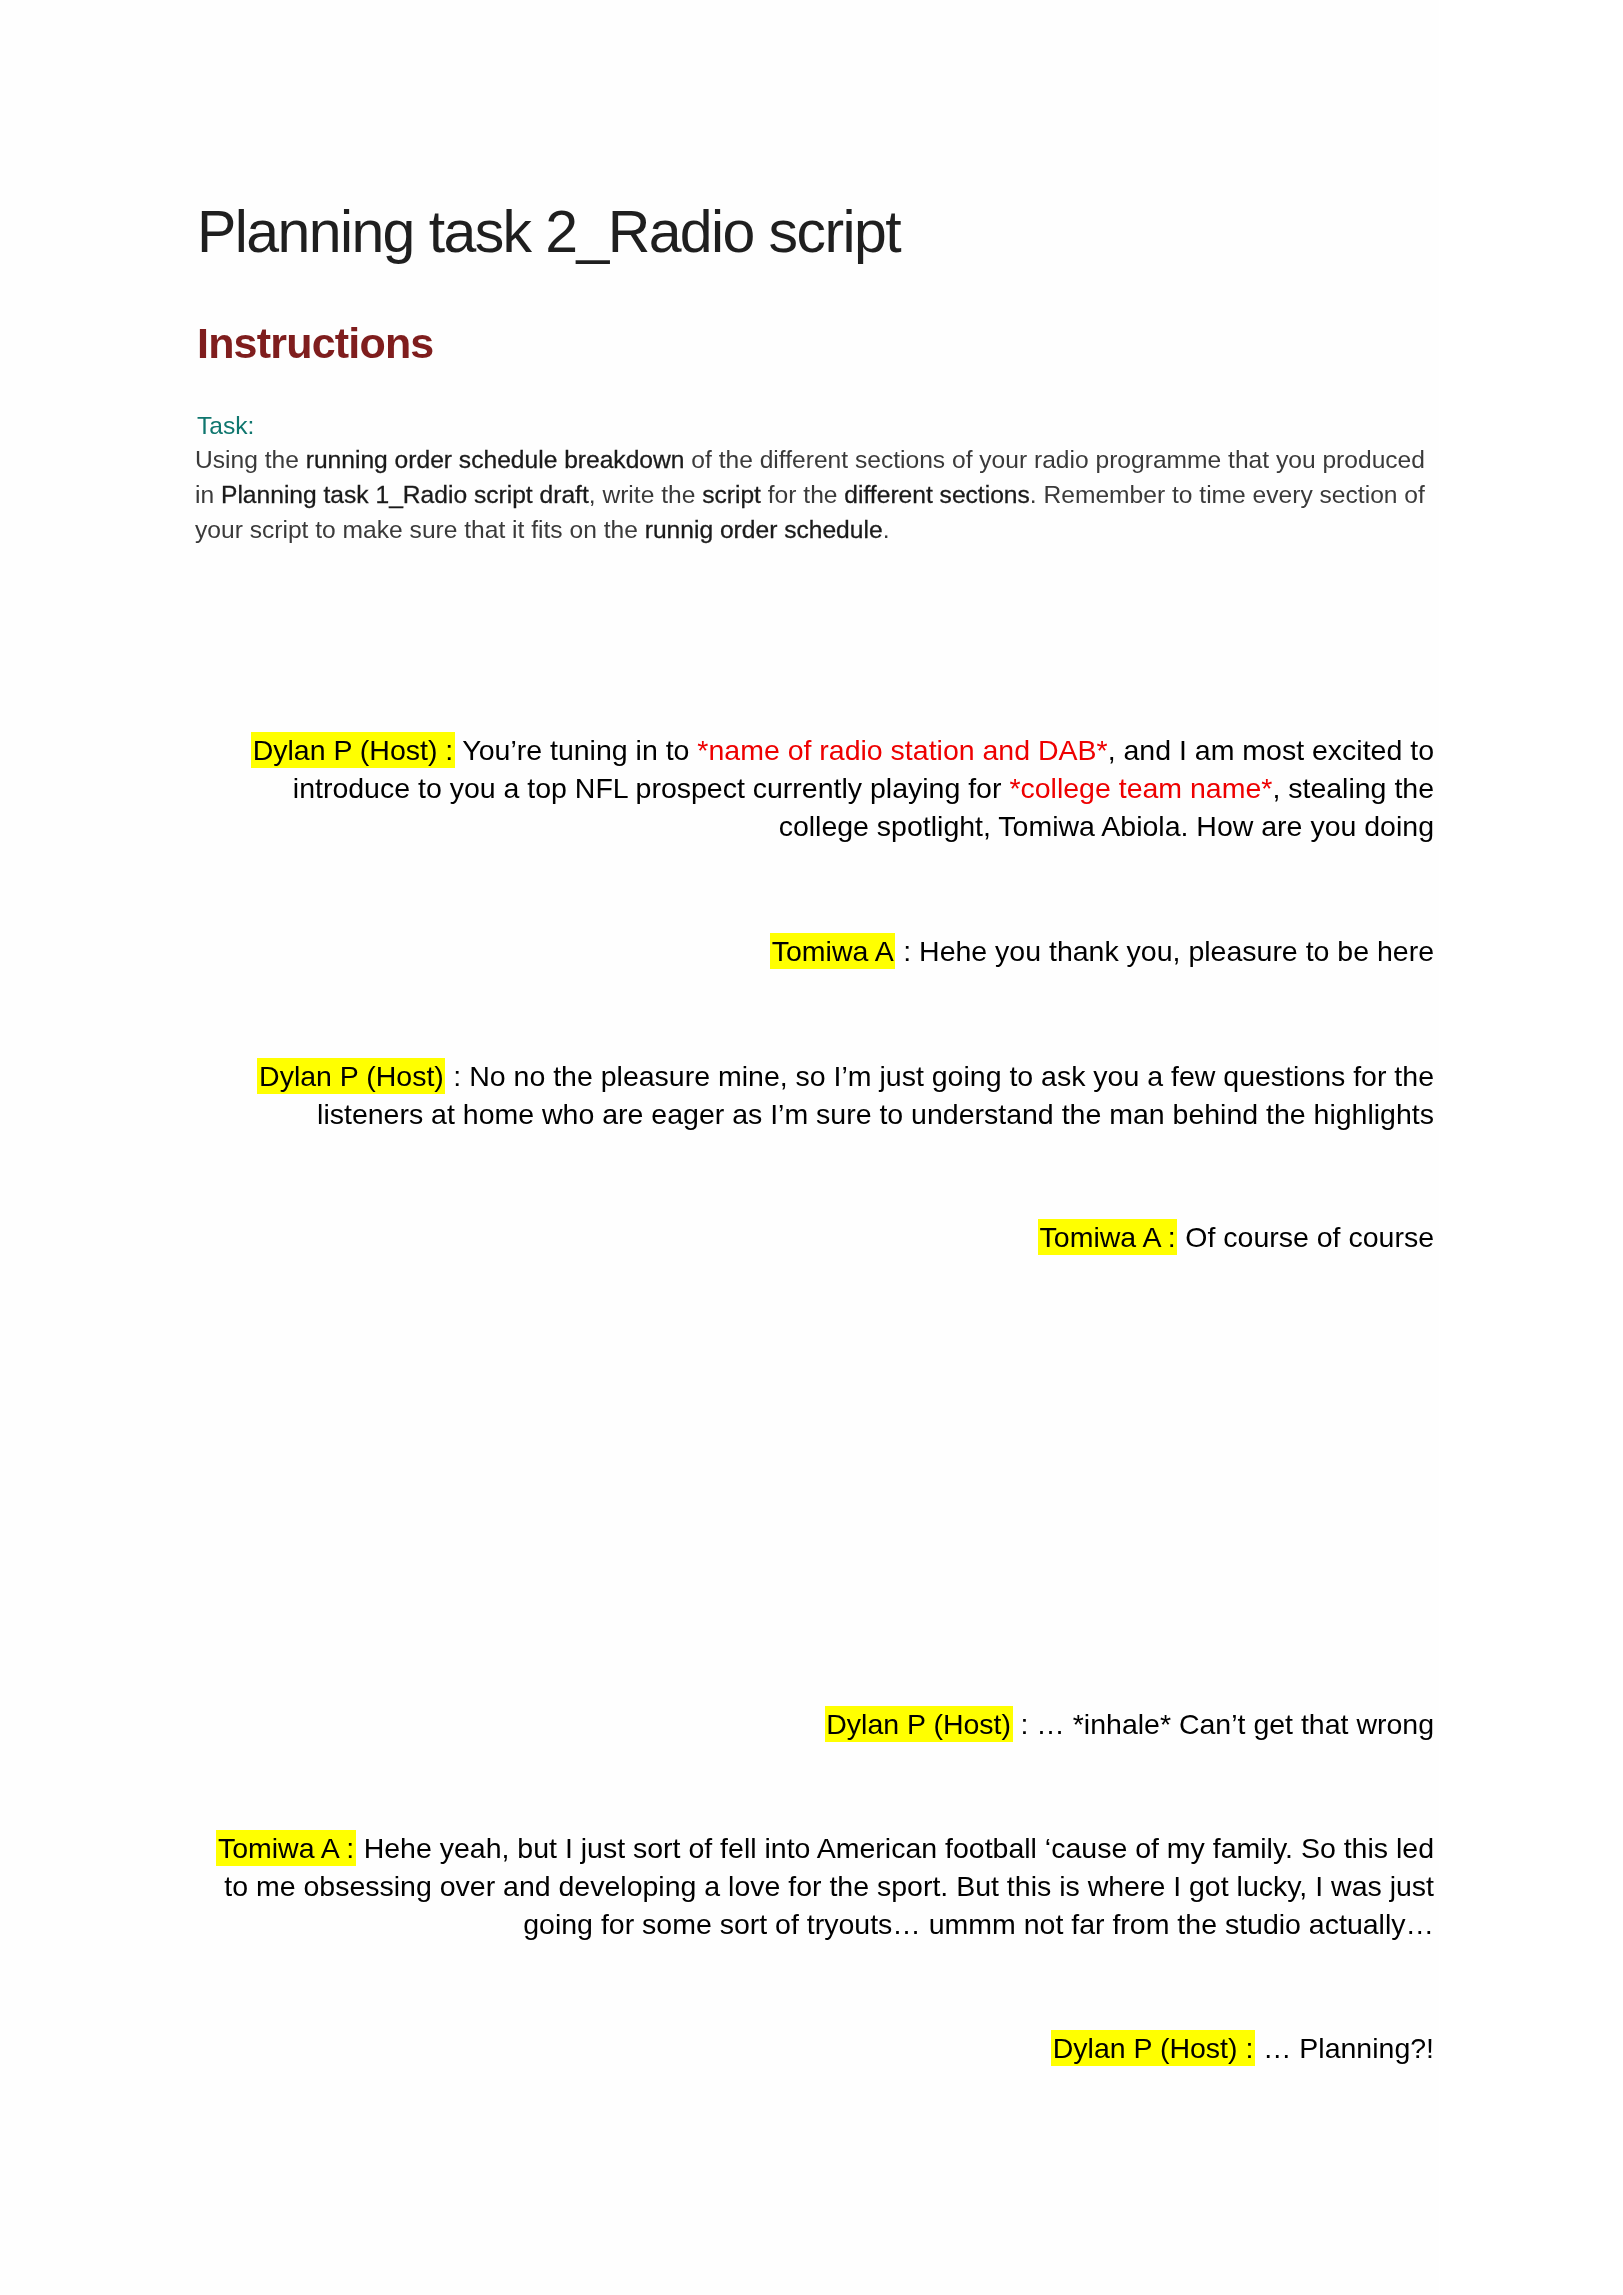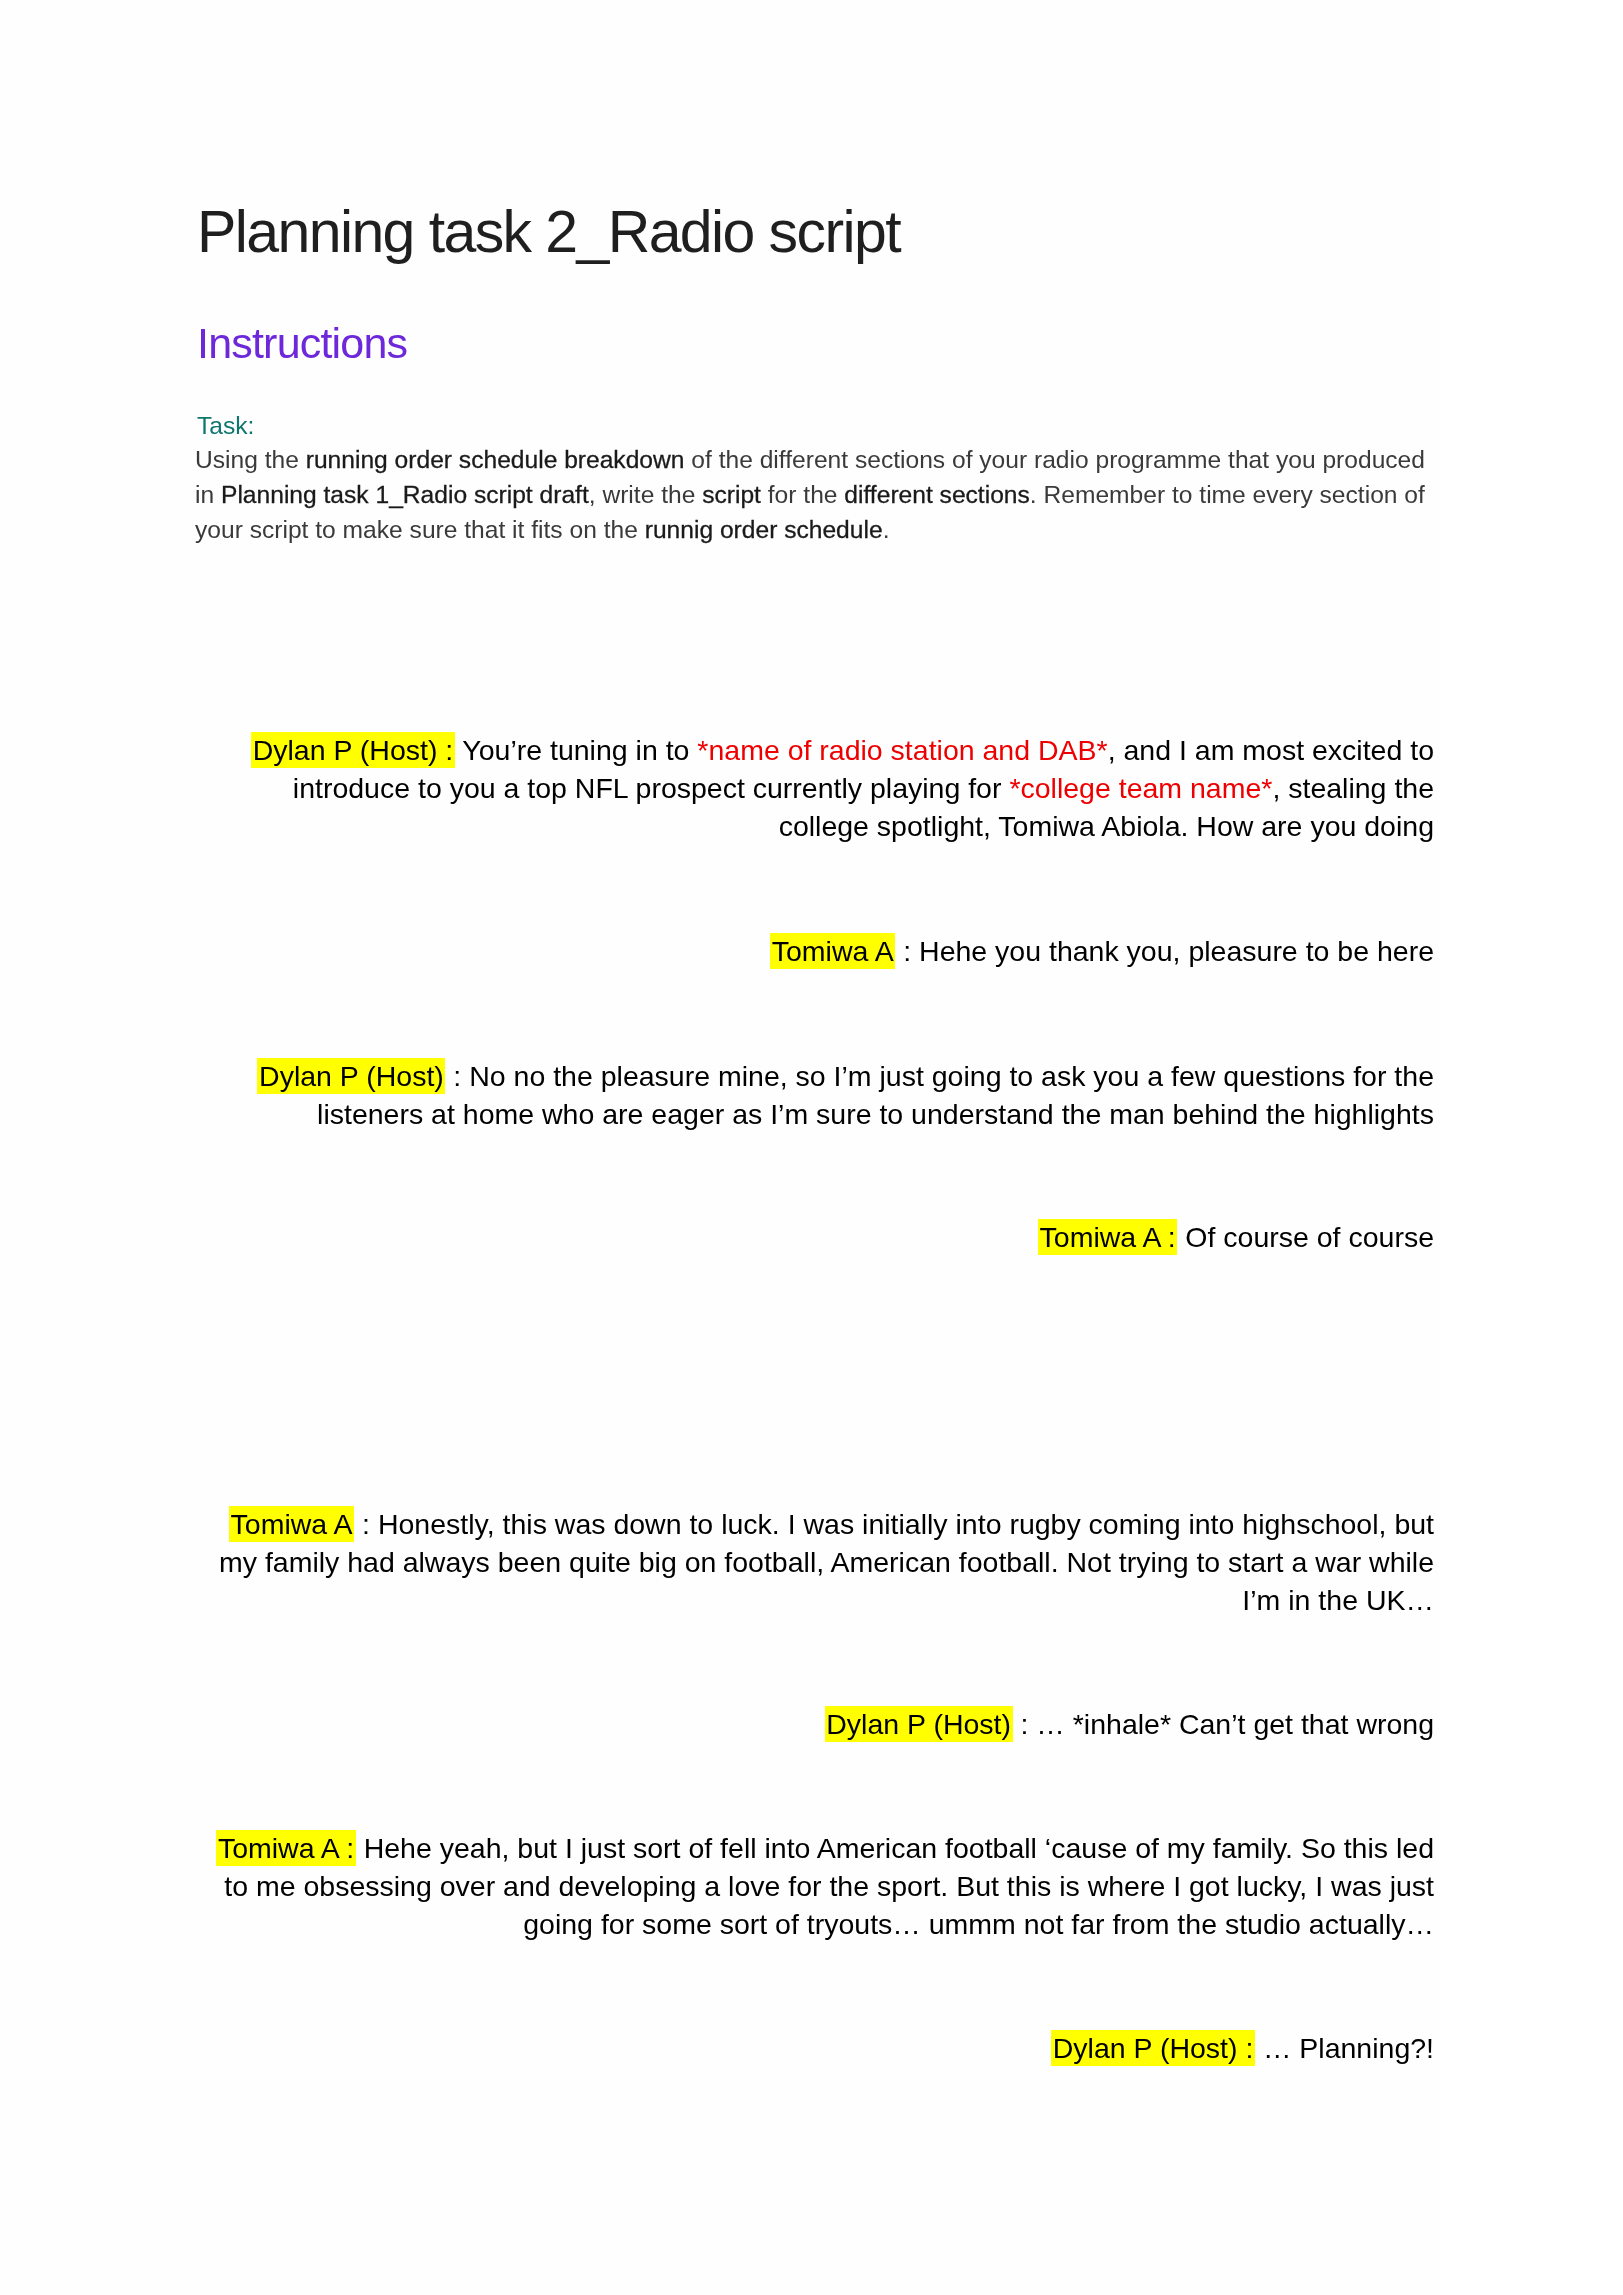--- a/index.html
+++ b/index.html
@@ -1,19 +1,19 @@
 <!DOCTYPE html>
 <html style="font-size:12.7px"><head>
 <meta charset="utf-8">
 <style>
   html, body { margin: 0; padding: 0; background: #ffffff; }
   body { width: 1623px; height: 2295px; position: relative; overflow: hidden; font-family: "Liberation Sans", sans-serif; color: #000; }
   .page { position: absolute; left: 0; top: 0; width: 1439px; height: 2295px; background: #fefefe; }
   .title { position: absolute; left: 197px; top: 198px; font-size: 59px; letter-spacing: -1.6px; color: #1f1f1f; font-weight: 400; margin: 0; white-space: nowrap; }
-  .subtitle { position: absolute; left: 197px; top: 319px; font-size: 43px; letter-spacing: -0.8px; color: #6d28d9; font-weight: 400; margin: 0; }
+  .subtitle { position: absolute; left: 197px; top: 319px; font-size: 43px; letter-spacing: -0.8px; color: #7f1d1d; font-weight: 700; margin: 0; }
   .task-label { position: absolute; left: 197px; top: 412px; font-size: 24.6px; color: #0f766e; }
   .task-body { position: absolute; left: 195px; top: 442px; width: 1252px; font-size: 24.6px; line-height: 35px; color: #3a3a3a; font-weight: 300; }
   .task-body b { color: #1a1a1a; font-weight: 400; -webkit-text-stroke: 0.3px #1a1a1a; }
   .turn { position: absolute; left: 197px; width: 1237px; text-align: right; font-size: 28.5px; line-height: 38px; color: #000; }
   .speaker { background: #ffff00; padding: 1.6px 1.6px; }
   .ph { color: #ee0000; }
 </style>
 </head>
 <body>
 
@@ -37,23 +37,20 @@
 
   <div class="turn" style="top:1057px;">
     <span class="speaker">Dylan P (Host)</span><span> : No no the pleasure mine, so I’m just going to ask you a few questions for the listeners at home who are eager as I’m sure to understand the man behind the highlights</span>
   </div>
 
   <div class="turn" style="top:1218px;">
     <span class="speaker">Tomiwa A :</span><span> Of course of course</span>
   </div>
 
 
-  <div class="turn" style="top:1505px;">
-    <span class="speaker">Tomiwa A</span><span> : Honestly, this was down to luck. I was initially into rugby coming into highschool, but my family had always been quite big on football, American football. Not trying to start a  war while I’m in the UK…</span>
-  </div>
 
   <div class="turn" style="top:1705px;">
     <span class="speaker">Dylan P (Host)</span><span> : … *inhale* Can’t get that wrong</span>
   </div>
 
   <div class="turn" style="top:1829px;">
     <span class="speaker">Tomiwa A :</span><span> Hehe yeah, but I just sort of fell into American football ‘cause of my family. So this led to me obsessing over and developing a love for the sport. But this is where I got lucky, I was just going for some sort of tryouts… ummm not far from the studio actually…</span>
   </div>
 
   <div class="turn" style="top:2029px;">

